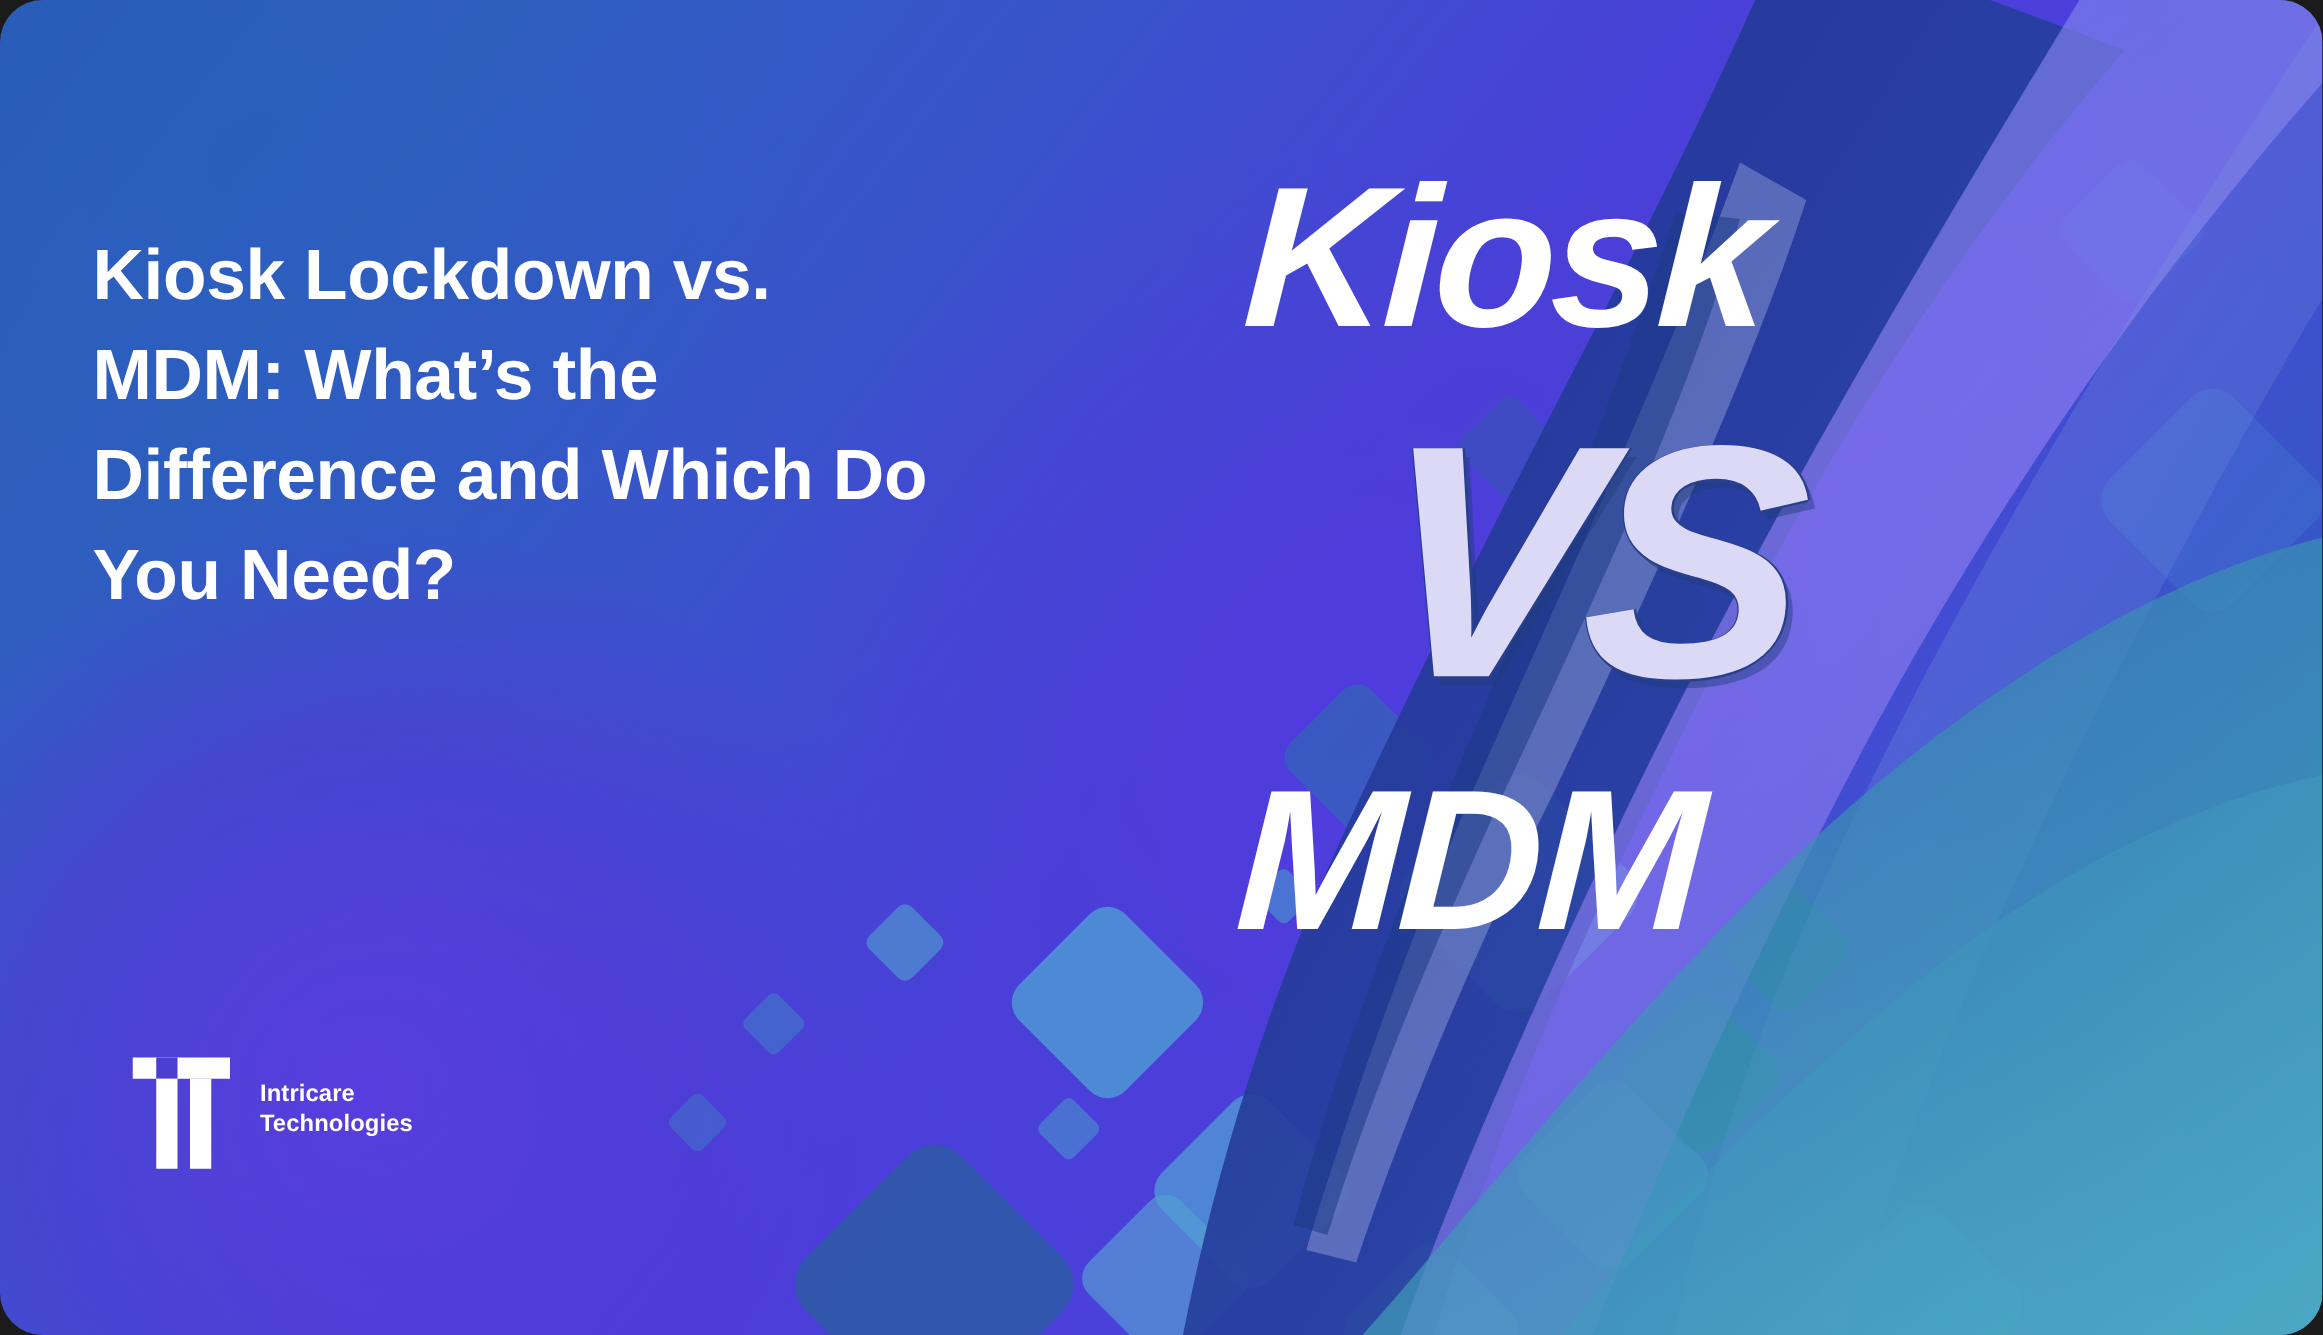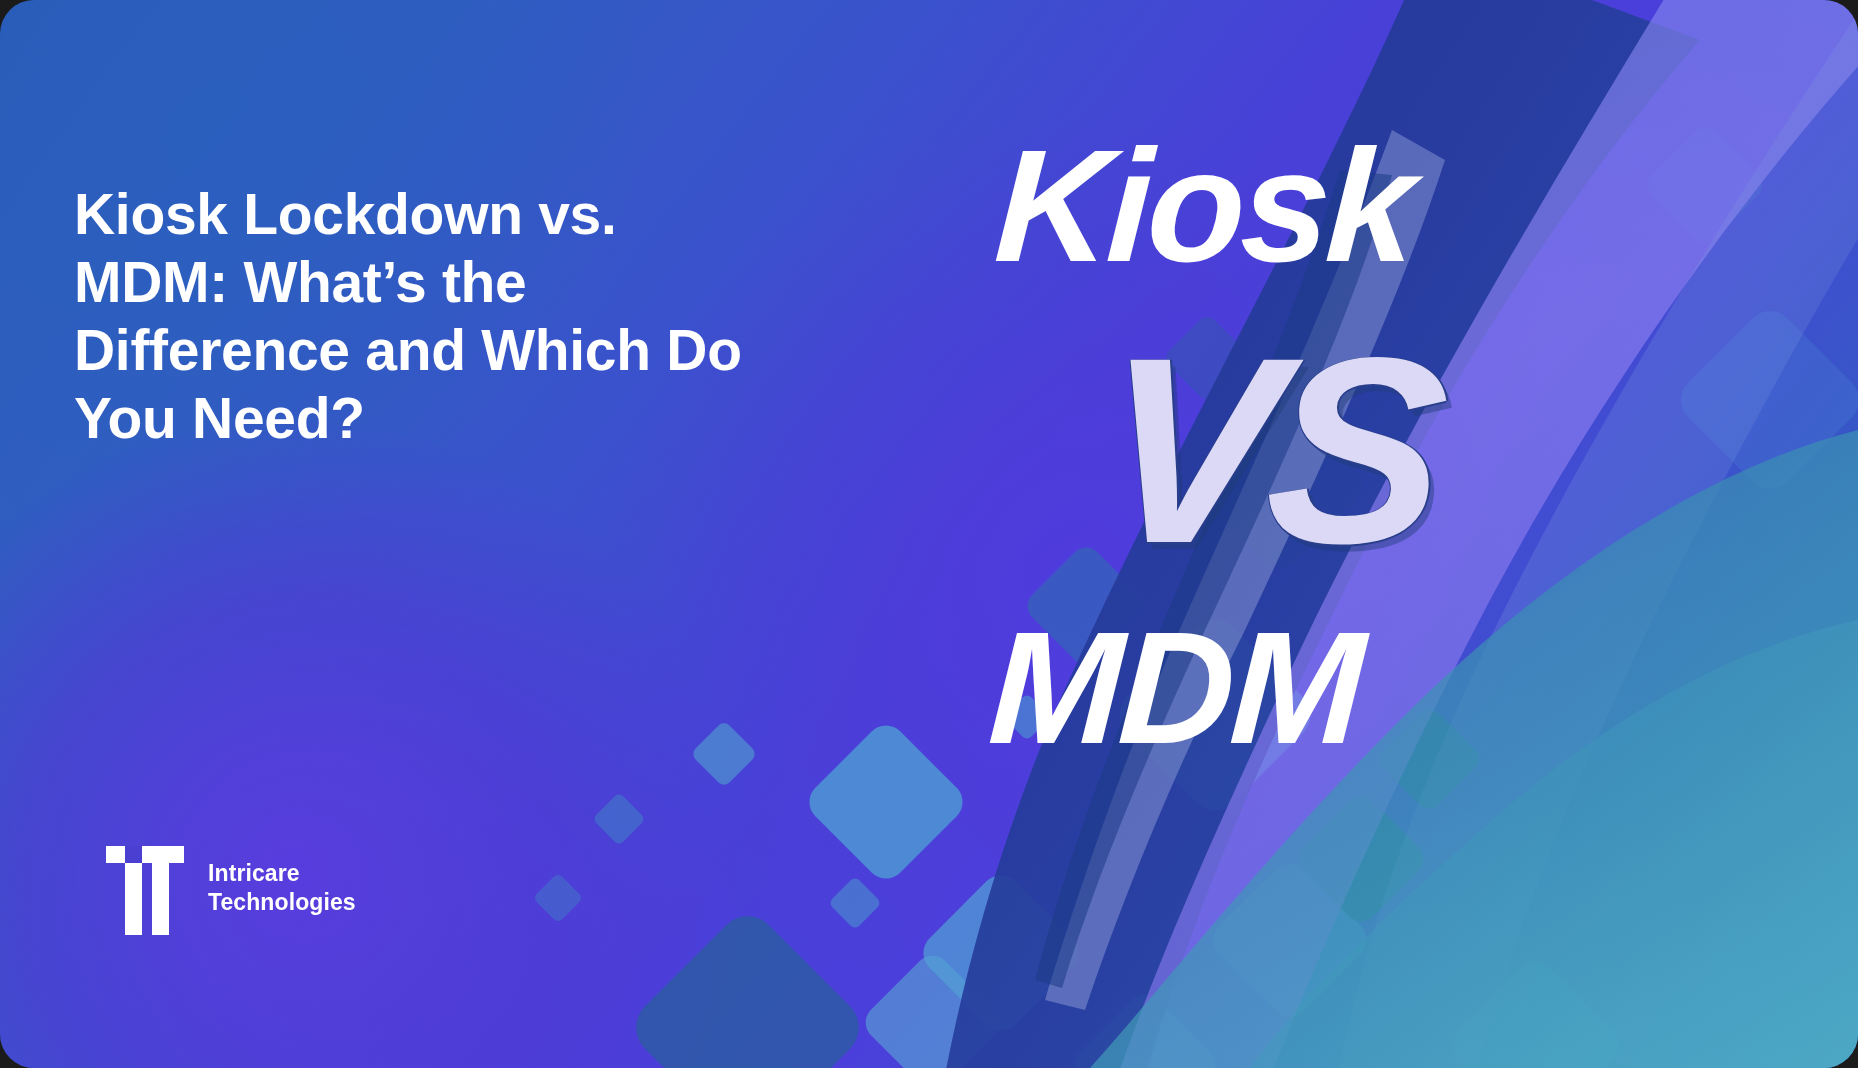--- a/index.html
+++ b/index.html
@@ -75,21 +75,21 @@
   }
 
   
   #headline {
     position: absolute;
     left: 74px;
     top: 142px;
     width: 700px;
     color: #ffffff;
     font-size: 57px;
-    line-height: 68px;
+    line-height: 80px;
     font-weight: bold;
     letter-spacing: -0.3px;
     white-space: pre-line;
   }
 
   #logo {
     position: absolute;
     left: 106px;
     top: 838px;
     display: flex;
@@ -97,21 +97,21 @@
     gap: 24px;
   }
   #logo-mark {
     width: 78px;
     height: 100px;
     position: relative;
     flex: 0 0 auto;
   }
   #logo-text {
     color: #ffffff;
-    font-size: 23px;
+    font-size: 19px;
     font-weight: bold;
     line-height: 1.28;
     letter-spacing: 0.1px;
     white-space: pre-line;
   }
 
   
   .wordart {
     position: absolute;
     font-weight: bold;

